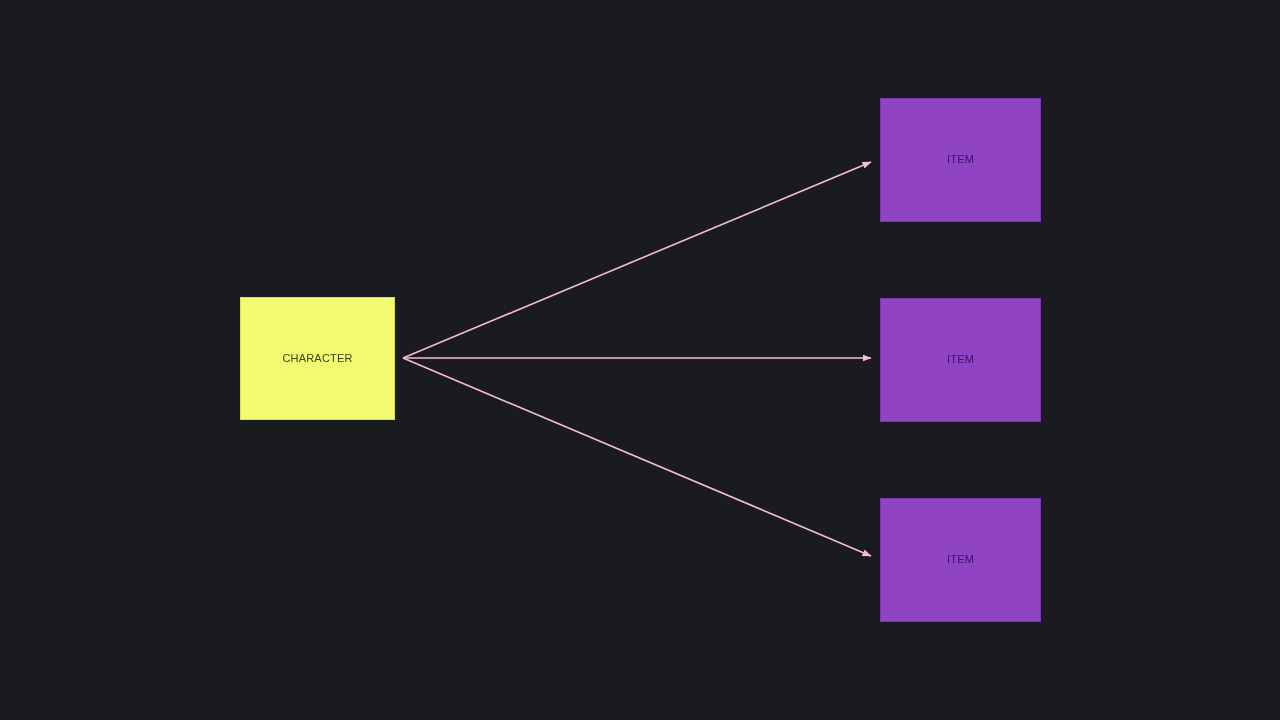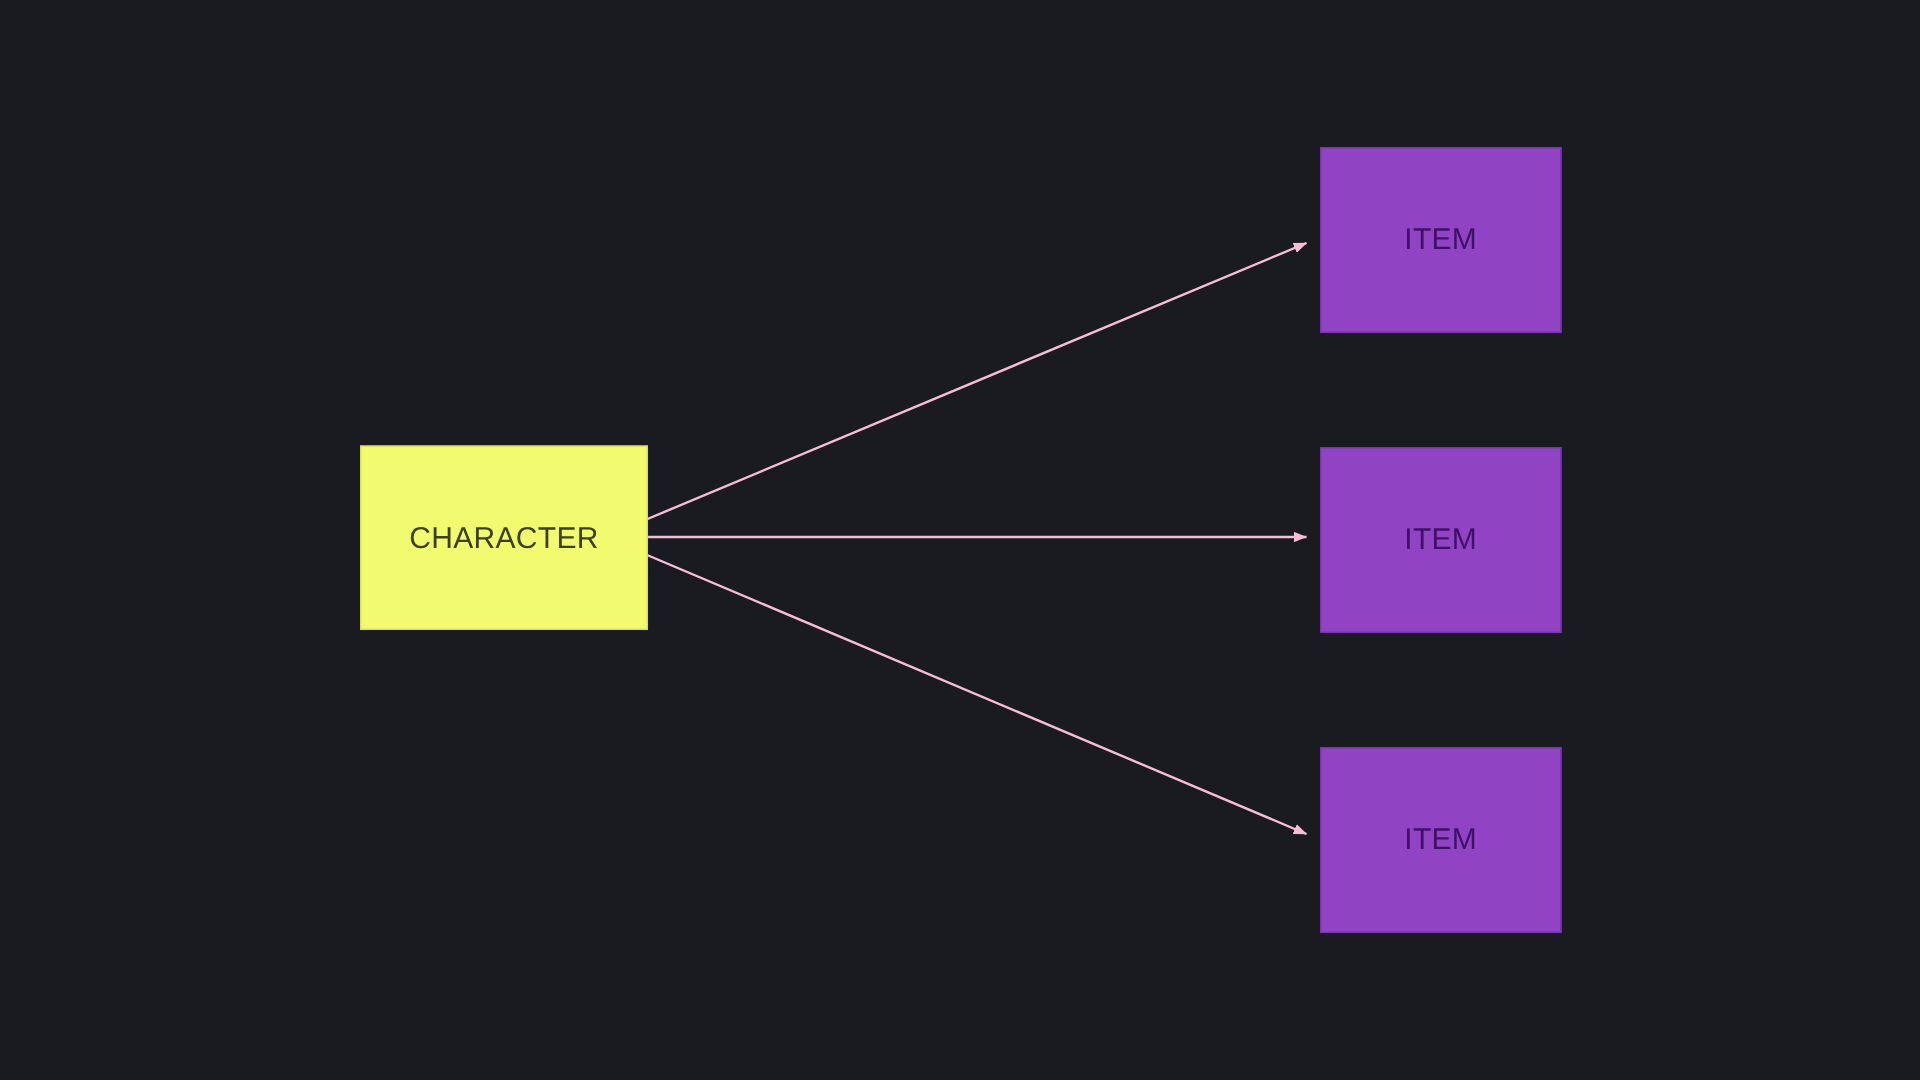--- a/index.html
+++ b/index.html
@@ -26,29 +26,29 @@
   }
   .node {
     position: absolute;
     box-sizing: border-box;
     display: flex;
     align-items: center;
     justify-content: center;
     text-align: center;
   }
   .node-label {
-    font-size: 20px;
+    font-size: 11px;
     letter-spacing: 0.2px;
     line-height: 1.2;
     white-space: nowrap;
   }
   .node-character {
     left: 240px;
     top: 297px;
-    width: 192px;
+    width: 155px;
     height: 123px;
     background: #F2FB70;
     border: 1px solid #d9e254;
   }
   .node-character .node-label {
     color: #3c3f17;
   }
   .node-item {
     left: 880px;
     width: 161px;

